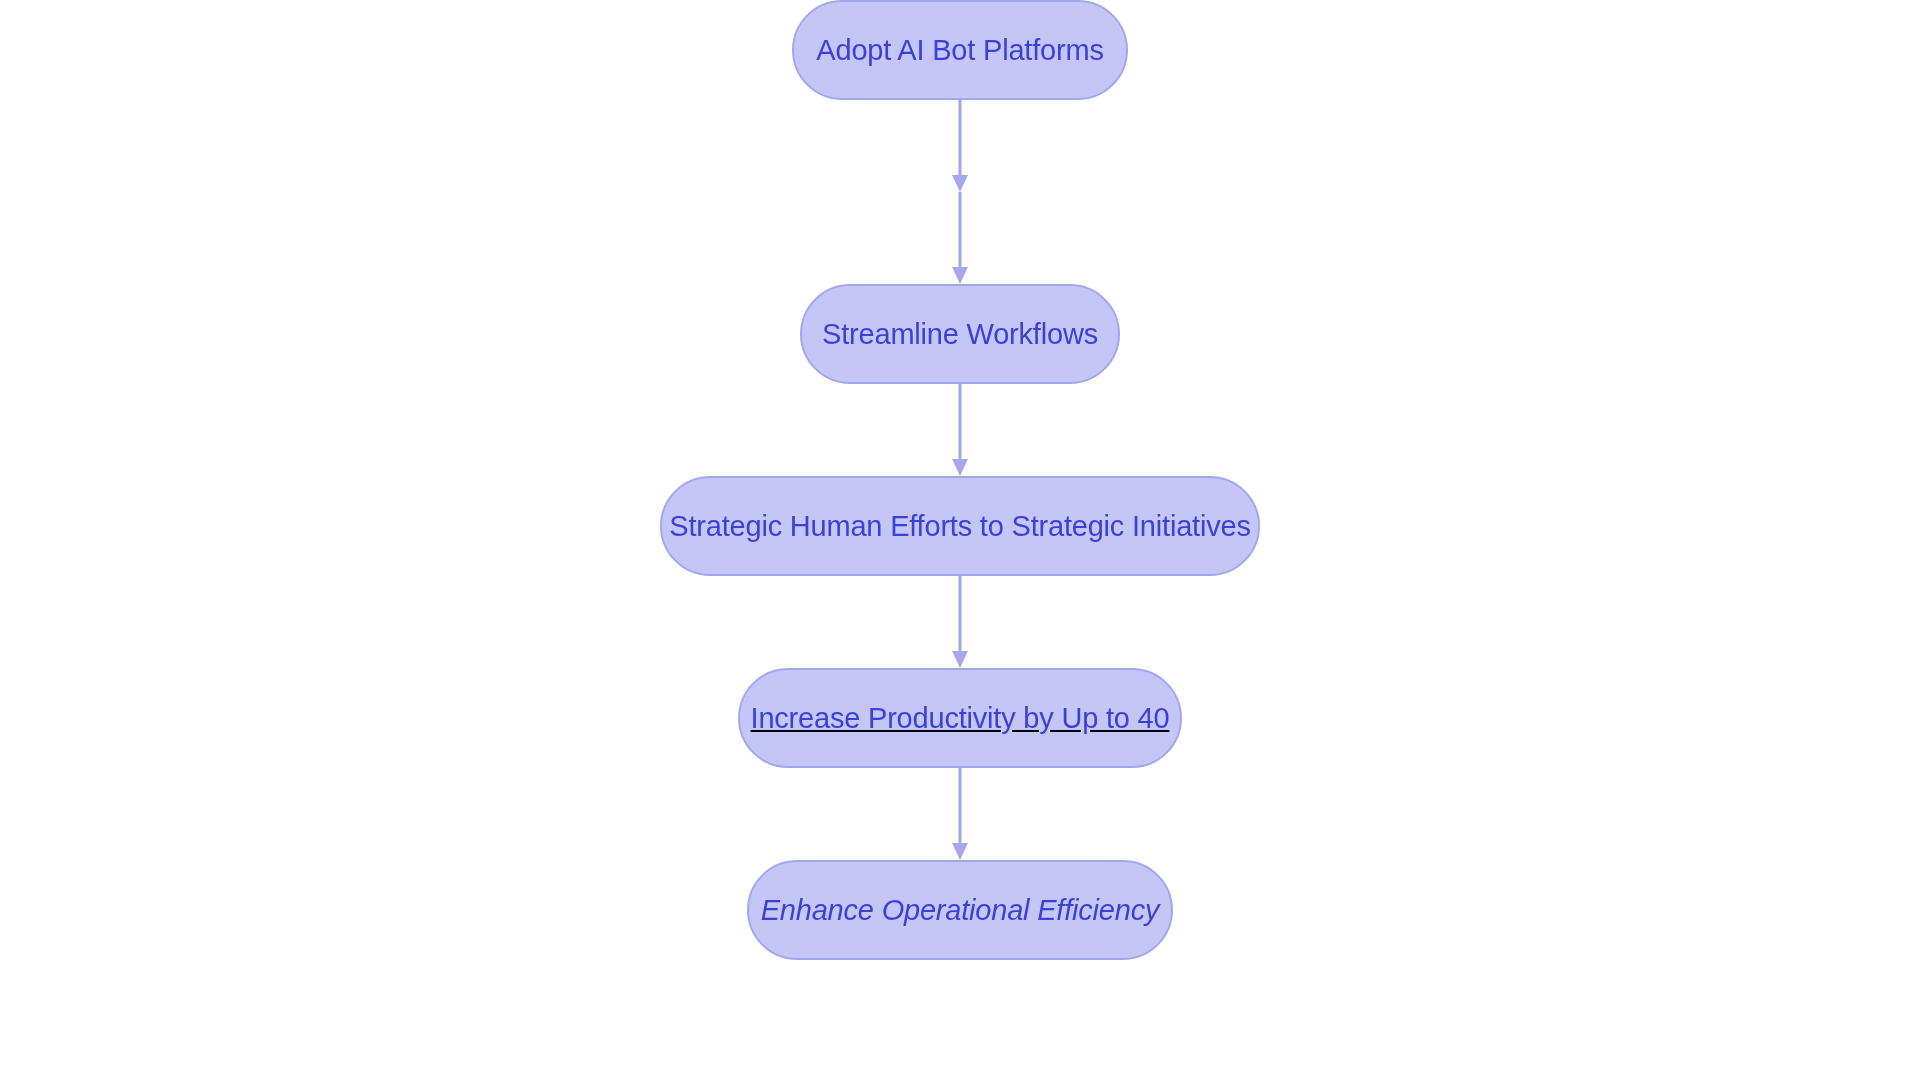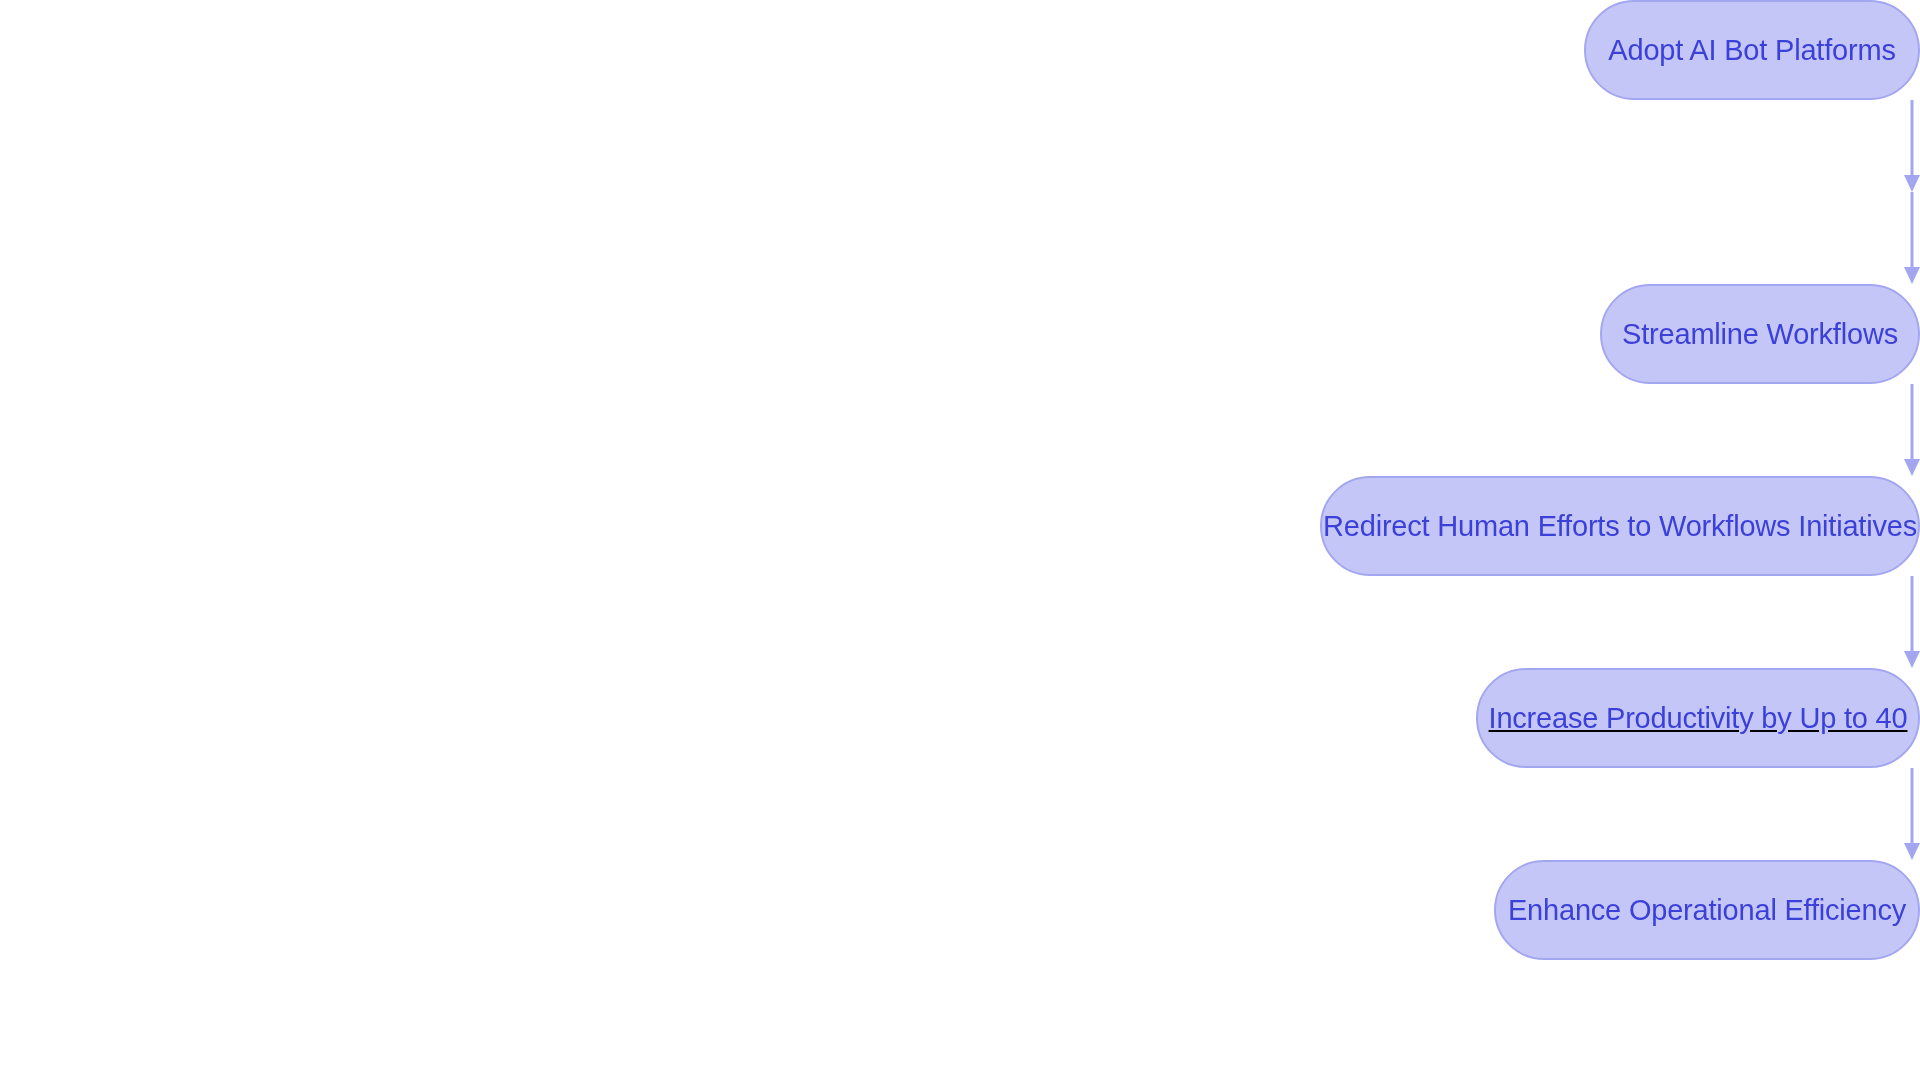--- a/index.html
+++ b/index.html
@@ -22,21 +22,21 @@
   }
 
   .flow {
     position: absolute;
     left: 0;
     top: 0;
     width: 1920px;
     height: 1083px;
     display: flex;
     flex-direction: column;
-    align-items: flex-end;
+    align-items: center;
   }
 
   
   .node {
     position: relative;
     box-sizing: border-box;
     height: 100px;
     border-radius: 50px;
     background: #c5c6f8;
     border: 2px solid #a3a7f0;
@@ -57,21 +57,21 @@
     text-align: center;
     padding: 0 34px;
   }
 
   
   .n0 { width: 336px; }
   .n1 { width: 386px; }
   .n2 { width: 320px; }
   .n3 { width: 600px; }
   .n4 { width: 444px; text-decoration: underline; }
-  .n5 { width: 426px; }
+  .n5 { width: 426px; font-style: italic; }
 
   
   .connector {
     position: relative;
     width: 16px;
     height: 92px;
     flex: 0 0 auto;
   }
 
   .connector .stem {
@@ -120,21 +120,21 @@
     <div class="node n2">
       <span class="node-label">Streamline Workflows</span>
     </div>
 
     <div class="connector">
       <div class="stem"></div>
       <div class="arrowhead"></div>
     </div>
 
     <div class="node n3">
-      <span class="node-label">Redirect Human Efforts to Workflows Initiatives</span>
+      <span class="node-label">Strategic Human Efforts to Strategic Initiatives</span>
     </div>
 
     <div class="connector">
       <div class="stem"></div>
       <div class="arrowhead"></div>
     </div>
 
     <div class="node n4">
       <span class="node-label">Increase Productivity by Up to 40</span>
     </div>

